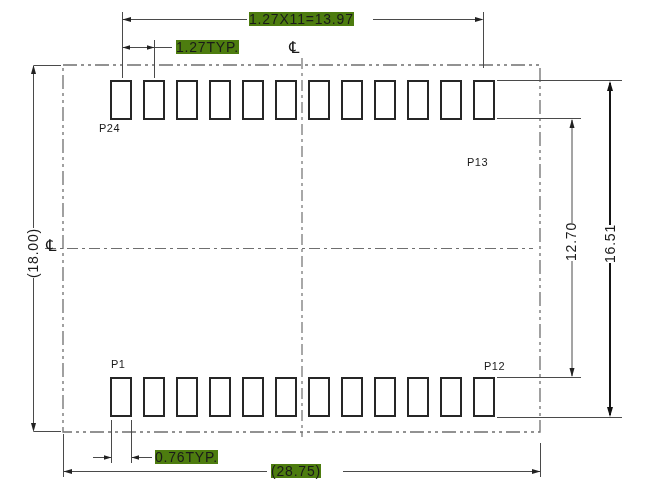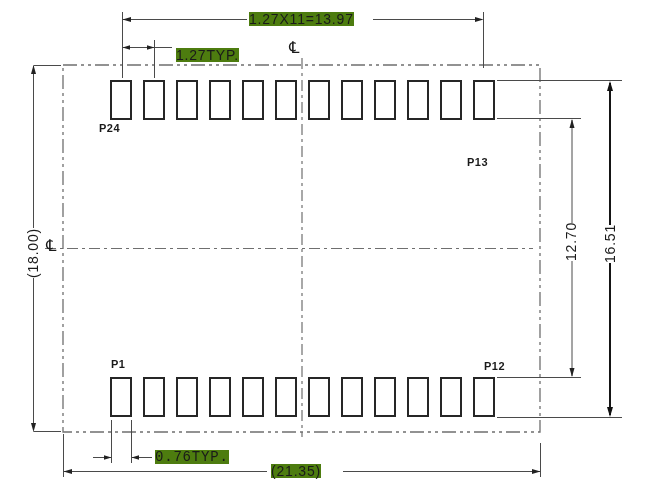--- a/index.html
+++ b/index.html
@@ -12,21 +12,21 @@
   .dimtext{
     position:absolute;font-size:14px;letter-spacing:0.8px;color:#1a1a1a;
     background:#4d7c0f;white-space:nowrap;line-height:14px;
   }
   .vtext{
     position:absolute;font-size:14px;letter-spacing:0.8px;color:#1a1a1a;
     white-space:nowrap;line-height:14px;text-align:center;
     transform:rotate(-90deg);transform-origin:center center;background:#ffffff;
   }
   .pinlabel{
-    position:absolute;font-size:11px;font-weight:700;letter-spacing:0.5px;
+    position:absolute;font-size:11px;font-weight:400;letter-spacing:0.5px;
     color:#1a1a1a;white-space:nowrap;line-height:12px;
   }
   .clsym{
     position:absolute;font-size:16px;font-style:italic;line-height:16px;
     font-family:"DejaVu Sans",sans-serif;color:#1a1a1a;
   }
   .padrow{
     position:absolute;left:110px;height:40px;display:flex;gap:11px;
   }
   .pad{
@@ -139,26 +139,26 @@
       <div class="pad"></div>
       <div class="pad"></div>
       <div class="pad"></div>
       <div class="pad"></div>
       <div class="pad"></div>
       <div class="pad"></div>
       <div class="pad"></div>
     </div>
 
   <div class="dimtext" style="left:249px;top:12px;">1.27X11=13.97</div>
-  <div class="dimtext" style="left:176px;top:48px;">1.27TYP.</div>
+  <div class="dimtext" style="left:176px;top:40px;">1.27TYP.</div>
   <div class="vtext" style="left:8px;top:246px;width:50px;">(18.00)</div>
   <div class="vtext" style="left:552px;top:235px;width:38px;">12.70</div>
   <div class="vtext" style="left:591px;top:237px;width:38px;">16.51</div>
-  <div class="dimtext" style="left:155px;top:450px;font-family:Liberation Mono, monospace;">0.76TYP.</div>
-  <div class="dimtext" style="left:271px;top:464px;">(21.35)</div>
+  <div class="dimtext" style="left:155px;top:450px;">0.76TYP.</div>
+  <div class="dimtext" style="left:271px;top:464px;">(28.75)</div>
 
   <div class="clsym" style="left:287px;top:40px;">℄</div>
   <div class="clsym" style="left:44px;top:238px;">℄</div>
 
   <div class="pinlabel" style="left:99px;top:122px;">P24</div>
   <div class="pinlabel" style="left:467px;top:124px;margin-top:32px;">P13</div>
   <div class="pinlabel" style="left:111px;top:358px;">P1</div>
   <div class="pinlabel" style="left:471px;top:360px;padding-left:13px;">P12</div>
 
 </div>

